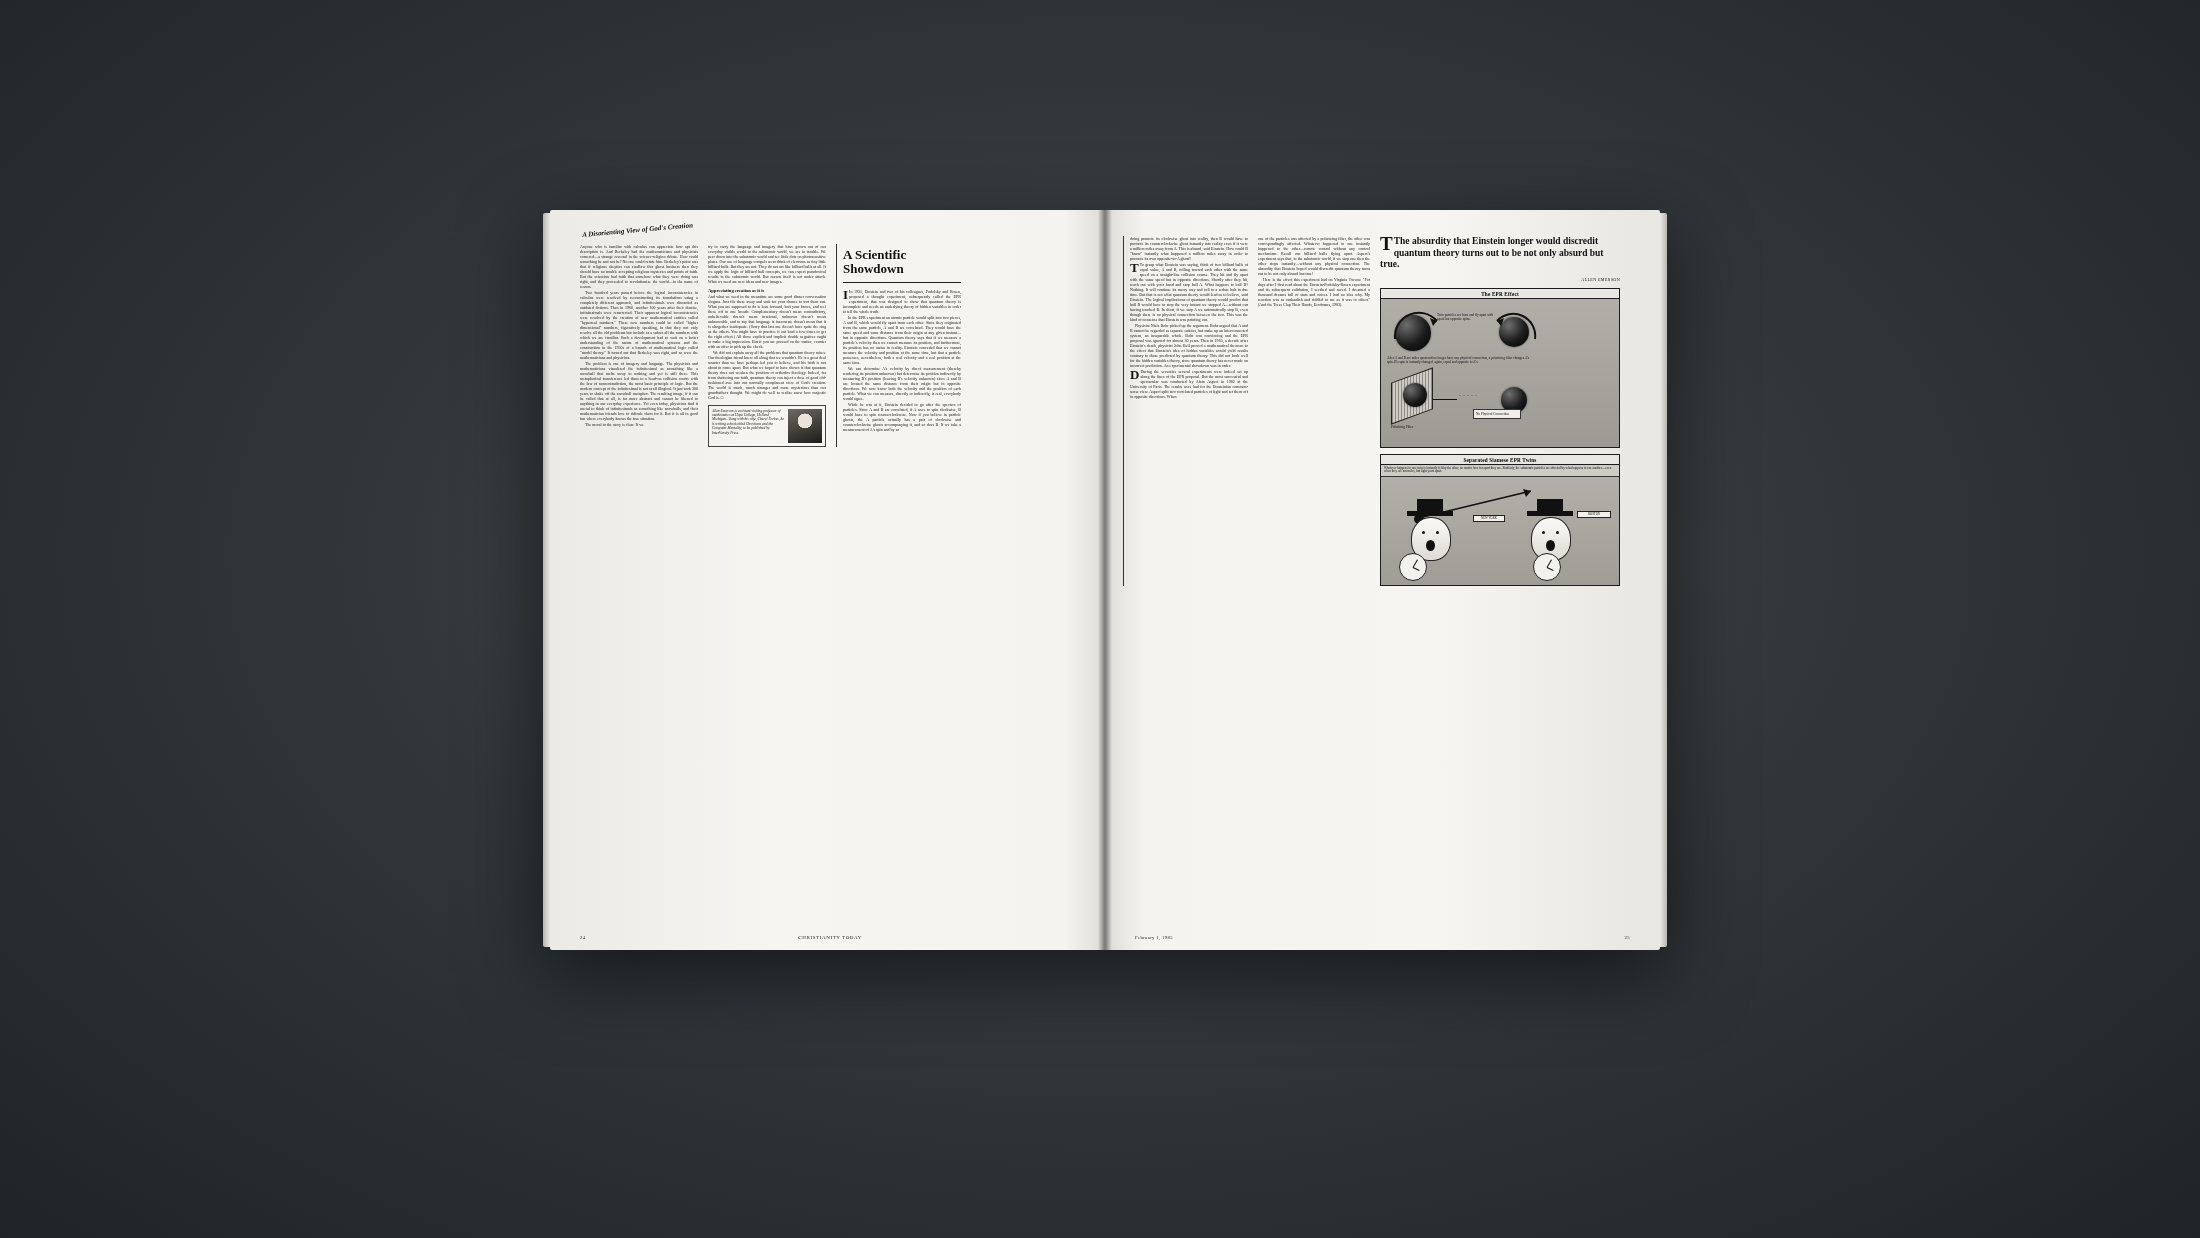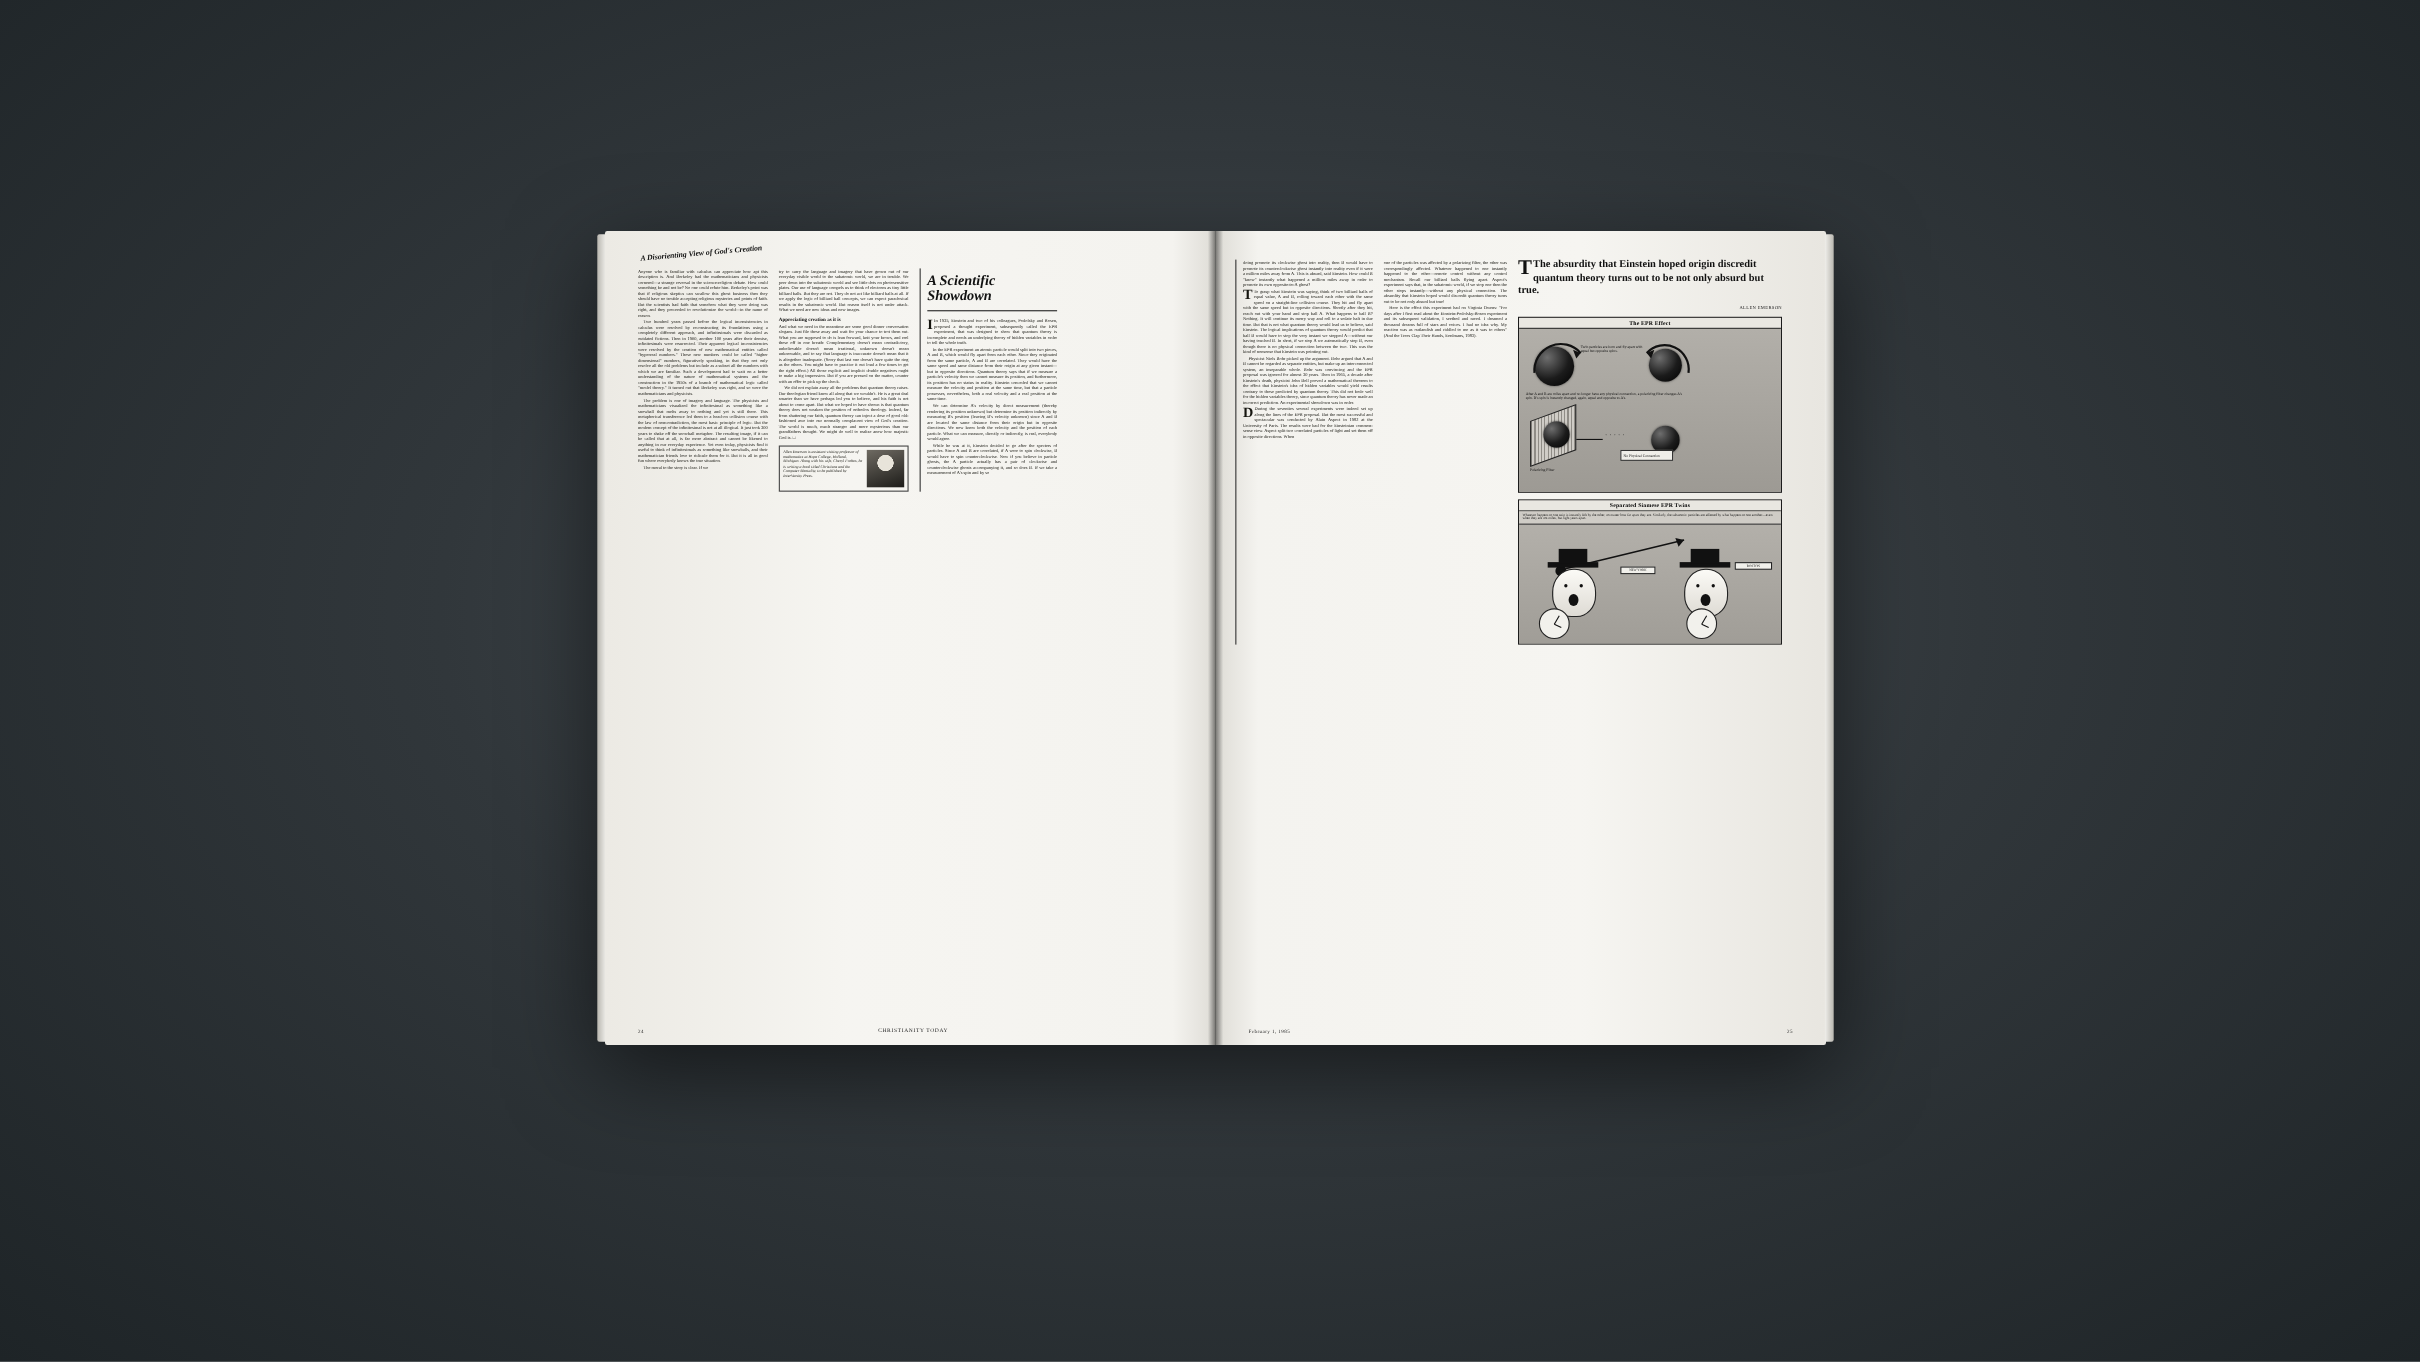--- a/index.html
+++ b/index.html
@@ -68,21 +68,21 @@
   .masthead{
     transform:rotate(-5deg); transform-origin:left top;
     font-family:"Liberation Serif",serif; font-style:italic; font-weight:bold;
     font-size:7px; line-height:7.5px; color:#111; width:120px; margin:0 0 2px 2px;
   }
   .title-box{
     border-left:1px solid #222; border-bottom:1px solid #222;
     padding:4px 0 6px 6px; margin-left:6px;
   }
   .article-title{
-    font-family:"Liberation Serif",serif;font-style:italic;font-weight:bold;
+    font-family:"Liberation Serif",serif;font-weight:bold;
     font-size:13px;line-height:14px;color:#111;margin:0;
   }
   .rule-v{border-left:1px solid #333;}
 
   
   .bio{
     border:1px solid #444;padding:3px;margin-top:5px;display:flex;gap:3px;
   }
   .bio p{font-size:3.6px;line-height:4.4px;font-style:italic;text-align:left;text-indent:0;margin:0;}
   .bio-photo{
@@ -217,21 +217,21 @@
           </p>
         </div>
 
         <div class="col" style="width:112px;">
           <p class="noind">one of the particles was affected by a polarizing filter, the other was correspondingly affected. Whatever happened to one instantly happened to the other—remote control without any control mechanism. Recall our billiard balls flying apart. Aspect's experiment says that, in the subatomic world, if we stop one then the other stops instantly—without any physical connection. The absurdity that Einstein hoped would discredit quantum theory turns out to be not only absurd but true!</p>
           <p>Here is the effect this experiment had on Virginia Owens: "For days after I first read about the Einstein-Podolsky-Rosen experiment and its subsequent validation, I seethed and raved. I dreamed a thousand dreams full of stars and voices. I had no idea why. My reaction was as outlandish and riddled to me as it was to others" (And the Trees Clap Their Hands, Eerdmans, 1983).</p>
         </div>
 
         <div class="col" style="width:240px;">
           <div class="pullquote">
-            <span class="pq-cap">T</span><span>The absurdity that Einstein hoped origin discredit quantum theory turns out to be not only absurd but true.</span>
+            <span class="pq-cap">T</span><span>The absurdity that Einstein longer would discredit quantum theory turns out to be not only absurd but true.</span>
           </div>
           <div class="byline">ALLEN EMERSON</div>
 
           <div class="fig">
             <div class="fig-title">The EPR Effect</div>
             <div class="fig-body epr-body">
 
               <div class="ball" style="position:absolute;left:14px;top:16px;width:36px;height:36px;"></div>
               <div class="ball" style="position:absolute;left:118px;top:18px;width:30px;height:30px;"></div>
               <div class="cap" style="left:56px;top:14px;width:60px;">Twin particles are born and fly apart with equal but opposite spins.</div>

